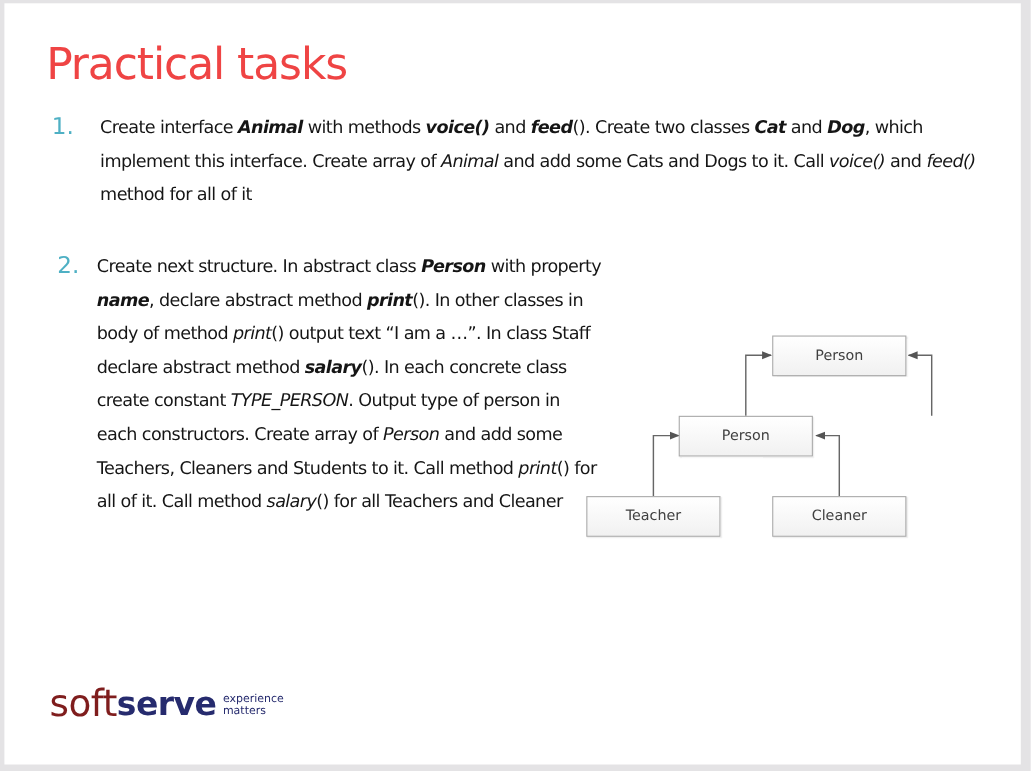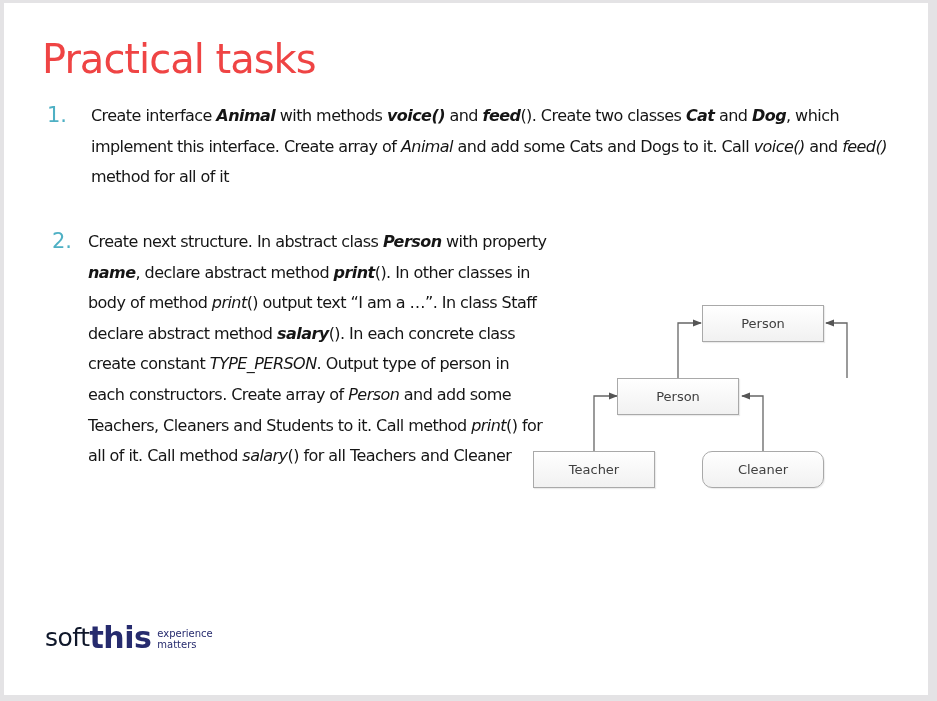--- a/index.html
+++ b/index.html
@@ -31,21 +31,21 @@
     .node {
       position: absolute; height: 35px;
       border: 1px solid #a9a9a9;
       background: linear-gradient(#ffffff, #f1f1f1);
       box-shadow: 1px 1px 1px rgba(0,0,0,0.08);
       font-size: 13px; color: #404040;
       display: flex; align-items: center; justify-content: center;
       pointer-events: auto;
     }
     .logo { position: absolute; left: 41px; top: 617px; display: flex; align-items: center; }
-    .logo-soft { font-size: 25px; color: #0f172a; letter-spacing: -0.5px; }
+    .logo-soft { font-size: 34px; color: #7f1d1d; letter-spacing: -0.5px; }
     .logo-serve { font-size: 30px; color: #262b6e; font-weight: bold; letter-spacing: -0.5px; }
     .logo-tag { font-size: 10px; color: #262b6e; line-height: 11px; margin-left: 6px; margin-top: 2px; }
   </style>
 </head>
 <body>
 
 <div class="slide">
   <h1 class="title">Practical tasks</h1>
 
   <span class="num num1">1.</span>
@@ -72,22 +72,22 @@
 
       <polyline points="590,448 590,393 613,393" marker-end="url(#arr)"></polyline>
 
       <polyline points="759,448 759,393 738,393" marker-end="url(#arr)"></polyline>
     </g>
   </svg>
 
   <div class="node" style="left:698px;top:302px;width:120px;">Person</div>
   <div class="node" style="left:613px;top:375px;width:120px;">Person</div>
   <div class="node" style="left:529px;top:448px;width:120px;">Teacher</div>
-  <div class="node" style="left:698px;top:448px;width:120px;border-radius:10px;">Cleaner</div>
+  <div class="node" style="left:698px;top:448px;width:120px;">Cleaner</div>
 
   <div class="logo">
     <span class="logo-soft">soft</span>
-      <span class="logo-serve">this</span>
+      <span class="logo-serve">serve</span>
     <span class="logo-tag">
       <span>experience</span><br><span>matters</span>
     </span>
   </div>
 </div>
 
 </body></html>

